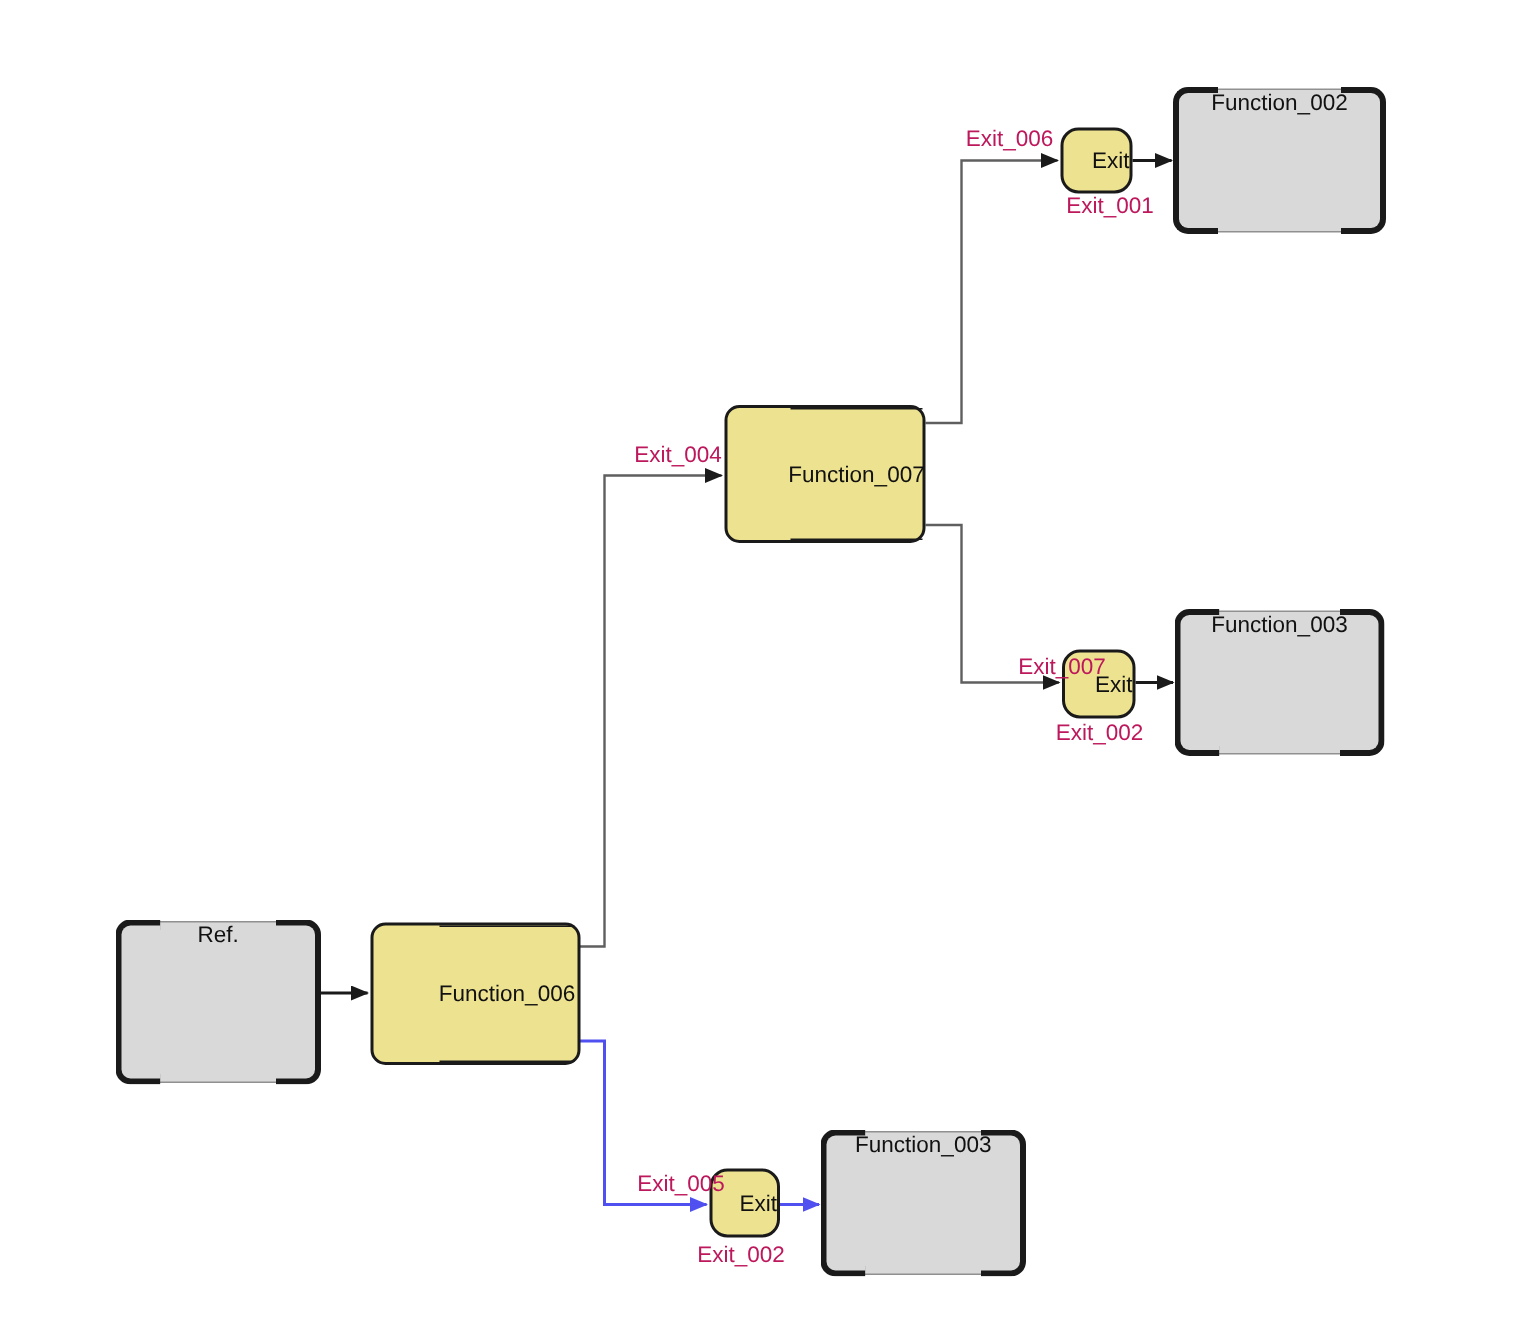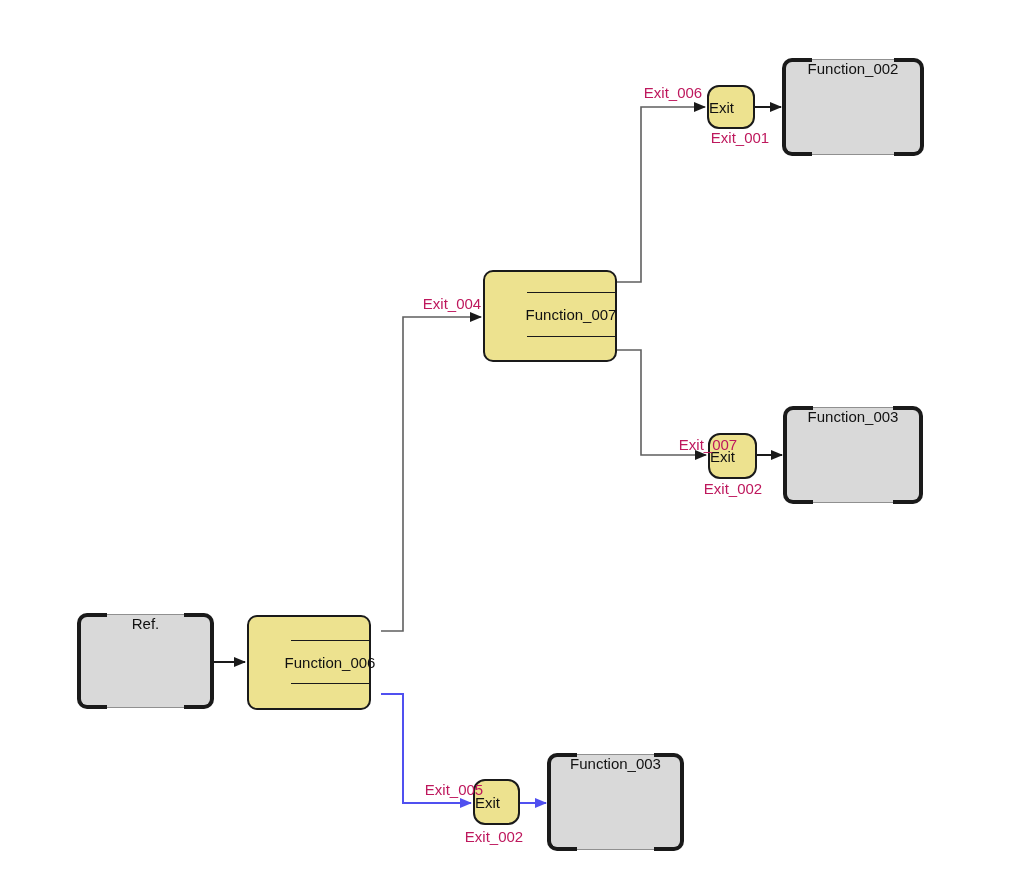--- a/index.html
+++ b/index.html
@@ -23,21 +23,21 @@
   .shortarrow { fill: none; stroke: #1a1a1a; stroke-width: 2; }
   .blueline  { fill: none; stroke: #5050F0; stroke-width: 2; }
 
   
   .func {
     position: absolute;
     background: #EDE28F;
     border: 2.5px solid #1a1a1a;
     border-radius: 10px;
     display: flex;
-    flex-direction: column;
+    flex-direction: row;
     padding-left: 42px;
   }
   .func .band { width: 100%; }
   .func .band.mid {
     flex: 1;
     border-top: 1.5px solid #1a1a1a;
     border-bottom: 1.5px solid #1a1a1a;
     display: flex;
     align-items: center;
     justify-content: center;
@@ -77,21 +77,21 @@
   }
 
   
   .exitbox {
     position: absolute;
     background: #EDE28F;
     border: 2.5px solid #1a1a1a;
     border-radius: 12px;
     display: flex;
     align-items: center;
-    justify-content: flex-start;
+    justify-content: flex-end;
     font-size: 15px;
     color: #111;
   }
 
   
   .lbl {
     position: absolute;
     font-size: 15px;
     color: #be185d;
     white-space: nowrap;
@@ -123,27 +123,27 @@
 
     <path class="elbow" d="M617 350 L641 350 L641 455 L706 455" marker-end="url(#mBlack)"></path>
 
     <path class="shortarrow" d="M757 455 L782 455" marker-end="url(#mBlack)"></path>
 
     <path class="blueline" d="M381 694 L403 694 L403 803 L471 803" marker-end="url(#mBlue)"></path>
 
     <path class="blueline" d="M520 803 L546 803" marker-end="url(#mBlue)"></path>
   </svg>
 
-  <div class="refbox" style="left:78px; top:614px; width:135px; height:94px">
+  <div class="refbox" style="left:78px; top:614px; width:135px; height:108px">
     <span class="br l"></span>
     <span class="br r"></span>
     <span>Ref.</span>
   </div>
 
-  <div class="func" style="left:247px; top:615px; width:124px; height:95px">
+  <div class="func" style="left:247px; top:615px; width:140px; height:95px">
     <div class="band top" style="height:23px"></div>
     <div class="band mid">
       <span>Function_006</span>
     </div>
     <div class="band bot" style="height:24px"></div>
   </div>
 
   <div class="func" style="left:483px; top:270px; width:134px; height:92px">
     <div class="band top" style="height:20px"></div>
     <div class="band mid">

